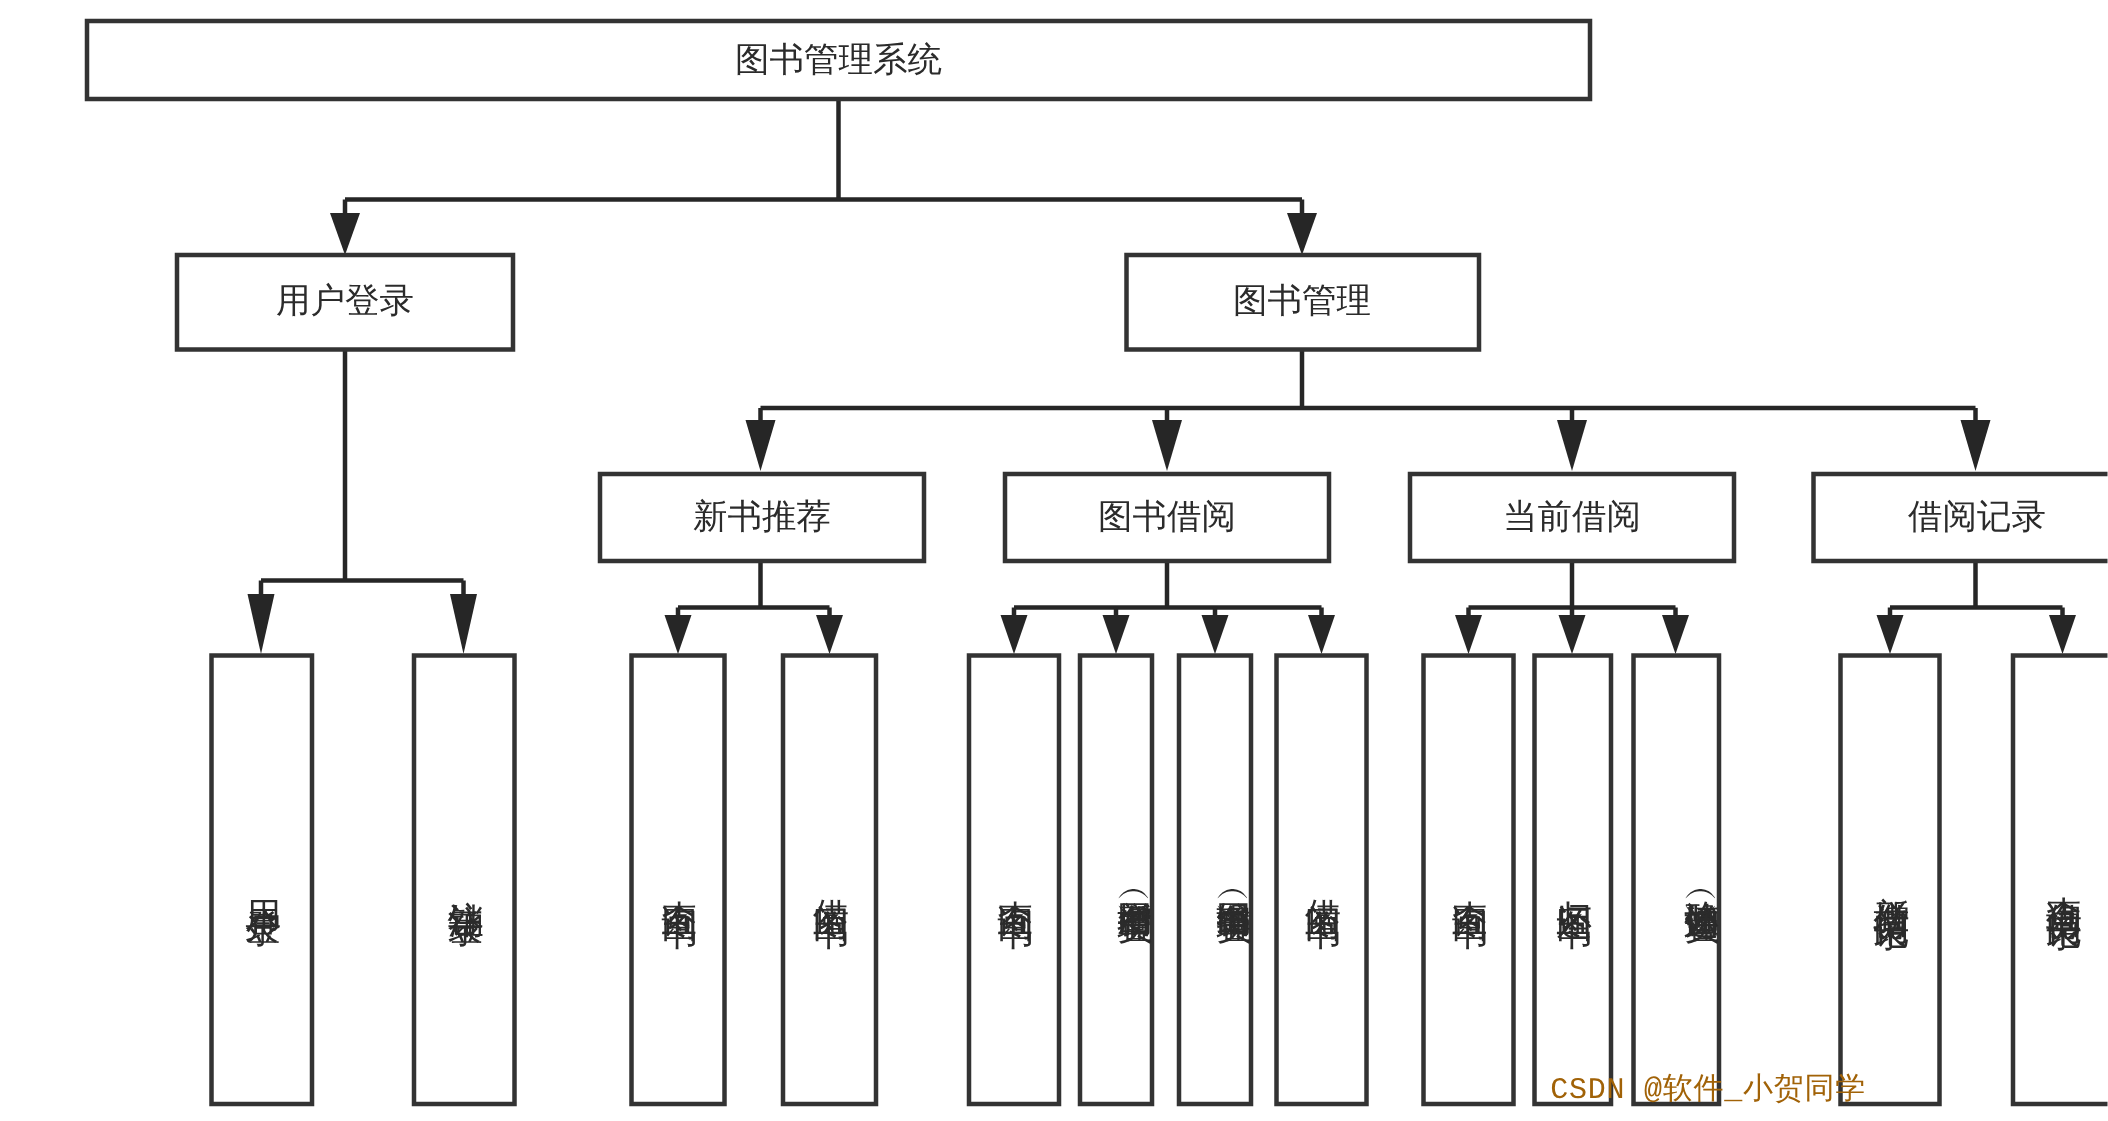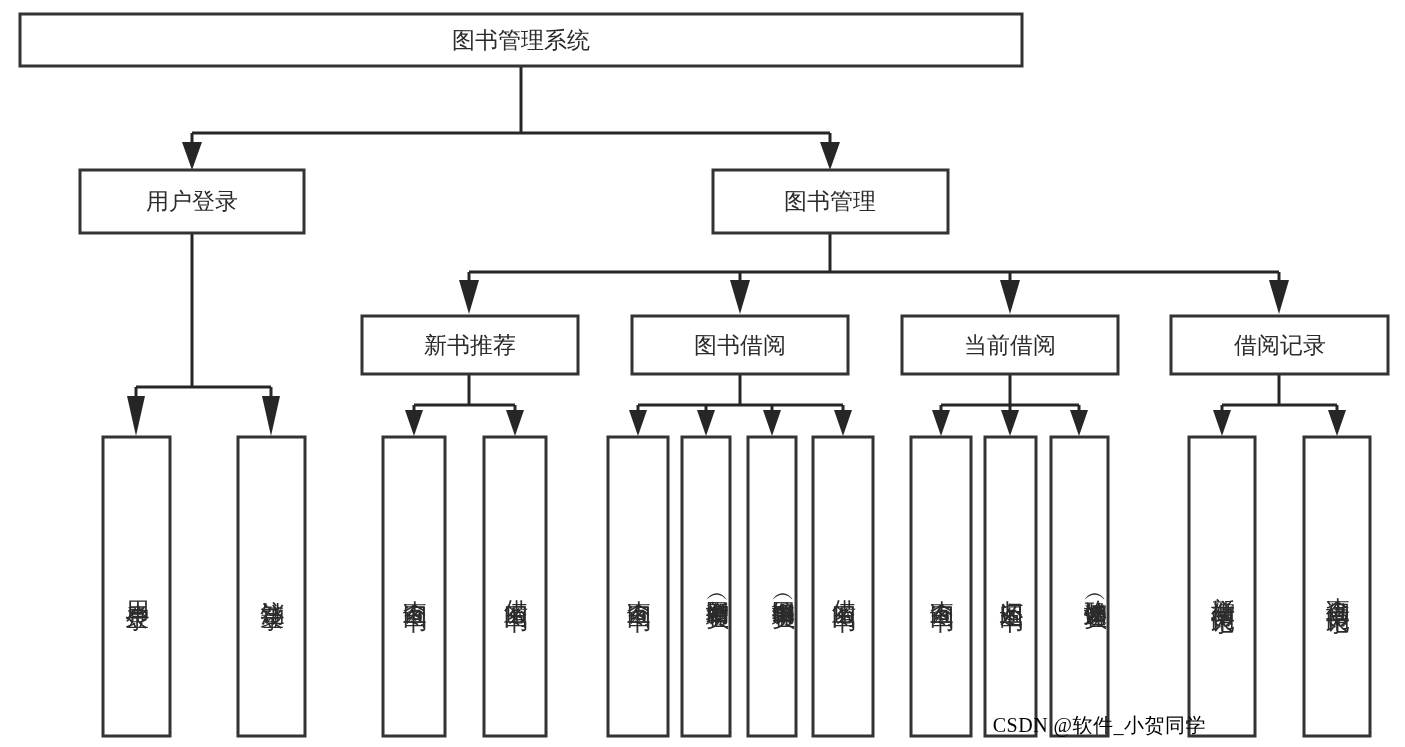--- a/index.html
+++ b/index.html
@@ -12,20 +12,21 @@
     height: 747px;
     font-family: "DejaVu Sans", "Liberation Sans", sans-serif;
     overflow: hidden;
     position: relative;
   }
   #diagram-root {
     position: relative;
     width: 1220px;
     height: 747px;
     background: #ffffff;
+    margin-left: 38px;
   }
   svg.diagram {
     position: absolute;
     left: 0;
     top: 0;
     width: 1405px;
     height: 747px;
     display: block;
   }
   .node-box {
@@ -60,23 +61,23 @@
     color: #2b2b2b;
     letter-spacing: 3px;
     white-space: nowrap;
     text-align: center;
     pointer-events: none;
   }
   .watermark {
     position: absolute;
     right: 14px;
     bottom: 8px;
-    font-family: Liberation Serif, serif;
+    font-family: Liberation Mono, monospace;
     font-size: 20px;
-    color: #000000;
+    color: #a16207;
     white-space: nowrap;
     letter-spacing: 0.5px;
   }
 </style>
 </head>
 <body>
 
 <div id="diagram-root">
 
   <svg class="diagram" viewBox="0 0 1405 747">

